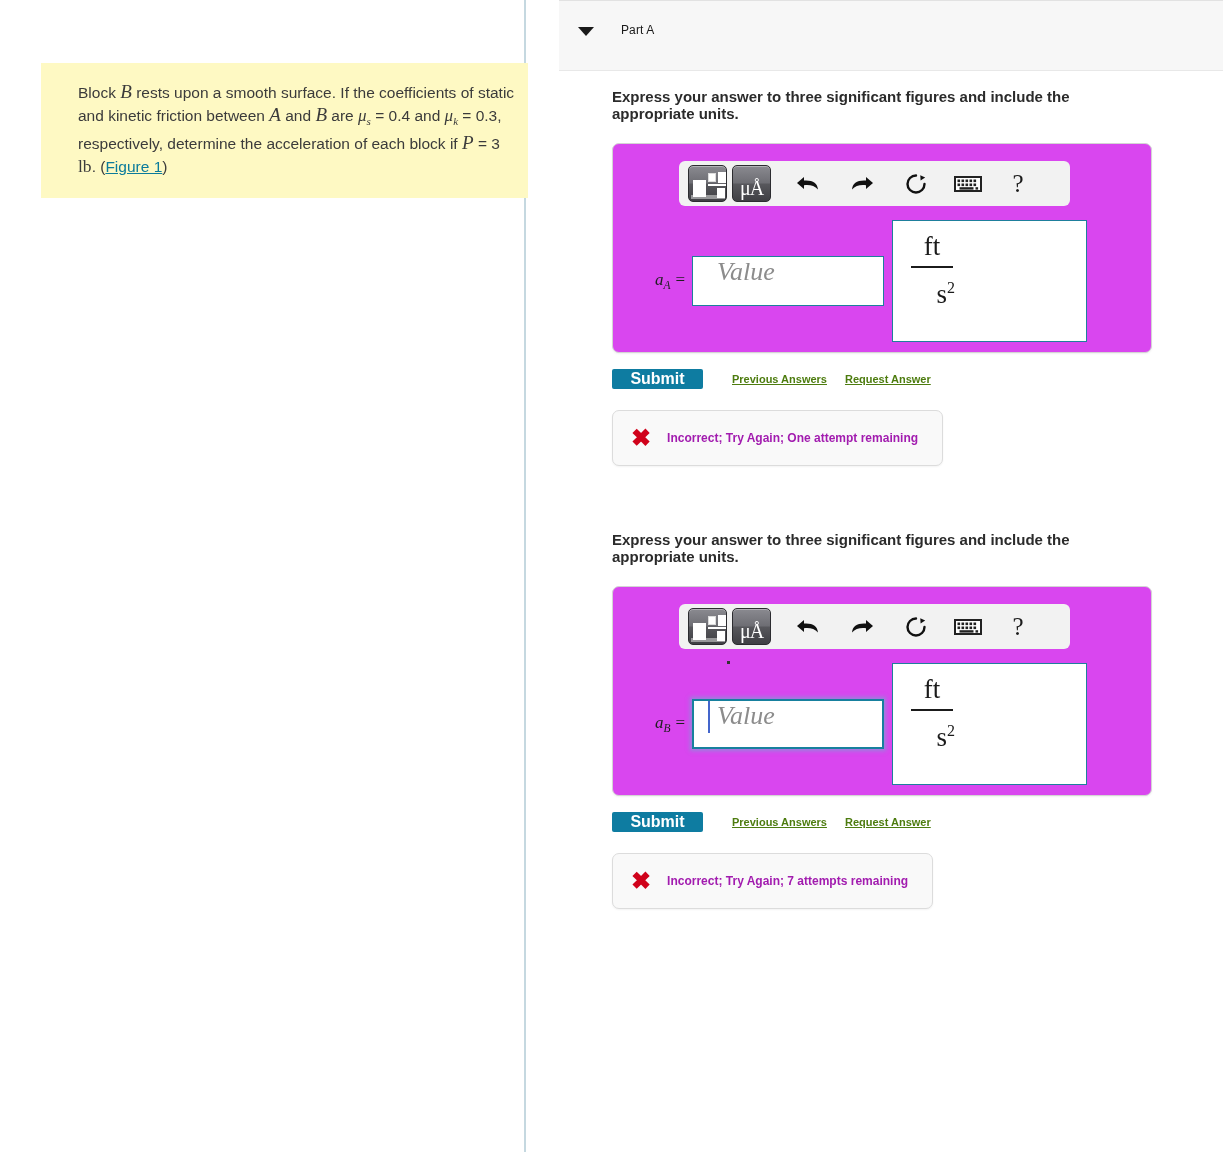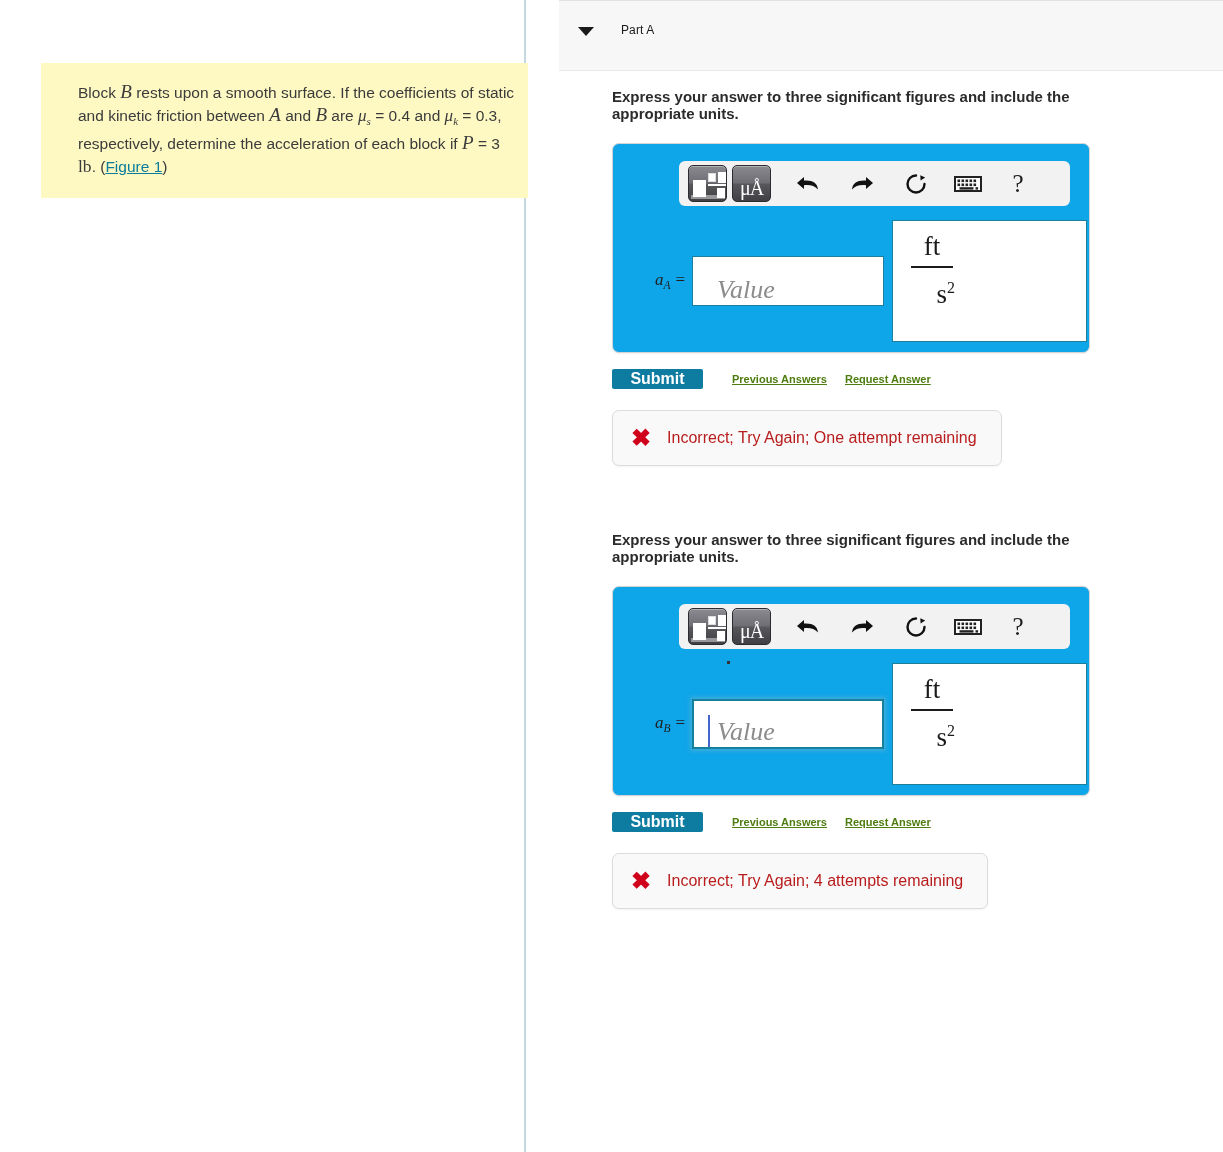--- a/index.html
+++ b/index.html
@@ -98,23 +98,23 @@
     color: #2b2b2b;
     line-height: 17px;
     padding-top: 17px;
     width: 540px;
   }
 
   
   .answer-card {
     position: relative;
     margin-top: 21px;
-    width: 478px;
+    width: 540px;
     min-height: 210px;
-    background: #0ea5e9;
+    background: #d946ef;
     border: 1px solid #d4d4d4;
     border-radius: 7px;
     box-shadow: 0 1px 2px rgba(0,0,0,.06);
   }
   .toolbar {
     position: absolute;
     left: 66px; top: 17px;
     width: 391px; height: 45px;
     background: #f2f2f2;
     border-radius: 6px;
@@ -176,21 +176,21 @@
   }
   .eq-label i { font-style: italic; }
   .eq-label sub { font-size: 11.5px; font-style: italic; }
   .eq-equals { margin-left: 5px; font-style: normal; }
 
   .value-input {
     margin-left: 7px;
     width: 192px; height: 50px;
     border: 1px solid #1e7f9c;
     background: #ffffff;
-    display: flex; align-items: flex-end;
+    display: flex; align-items: flex-start;
     padding-left: 24px;
     cursor: text;
   }
   .value-input.focused {
     border: 2px solid #17809e;
     box-shadow: 0 0 4px 2px rgba(100,180,205,.55);
   }
   .value-ph {
     font-family: "Liberation Serif", serif;
     font-style: italic;
@@ -270,23 +270,23 @@
     box-shadow: 0 1px 2px rgba(0,0,0,.05);
   }
   .fb-x {
     color: #d0021b;
     font-size: 24px;
     font-weight: bold;
     line-height: 1;
     margin-right: 16px;
   }
   .fb-text {
-    font-size: 16px;
-    font-weight: normal;
-    color: #b91c1c;
+    font-size: 12px;
+    font-weight: bold;
+    color: #a21caf;
   }
 
   .spacer-a { height: 48px; }
 </style>
 </head>
 <body>
 
 <div id="root">
 
   <div class="left-pane">
@@ -487,20 +487,20 @@
         </div>
 
         <div class="submit-row">
           <button class="submit-btn">Submit</button>
           <span class="link-btn">Previous Answers</span>
           <span class="link-btn second">Request Answer</span>
         </div>
 
         <div class="feedback">
           <span class="fb-x">✖</span>
-          <span class="fb-text">Incorrect; Try Again; 4 attempts remaining</span>
+          <span class="fb-text">Incorrect; Try Again; 7 attempts remaining</span>
         </div>
 
       </div>
     </div>
 
   </div>
 </div>
 
 </body></html>

